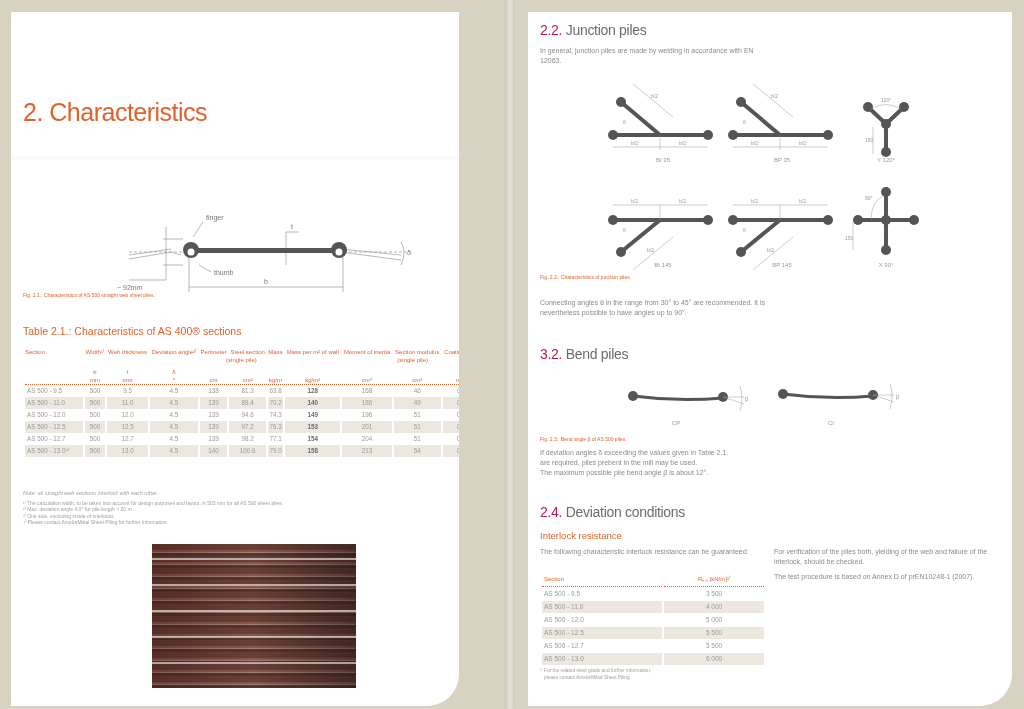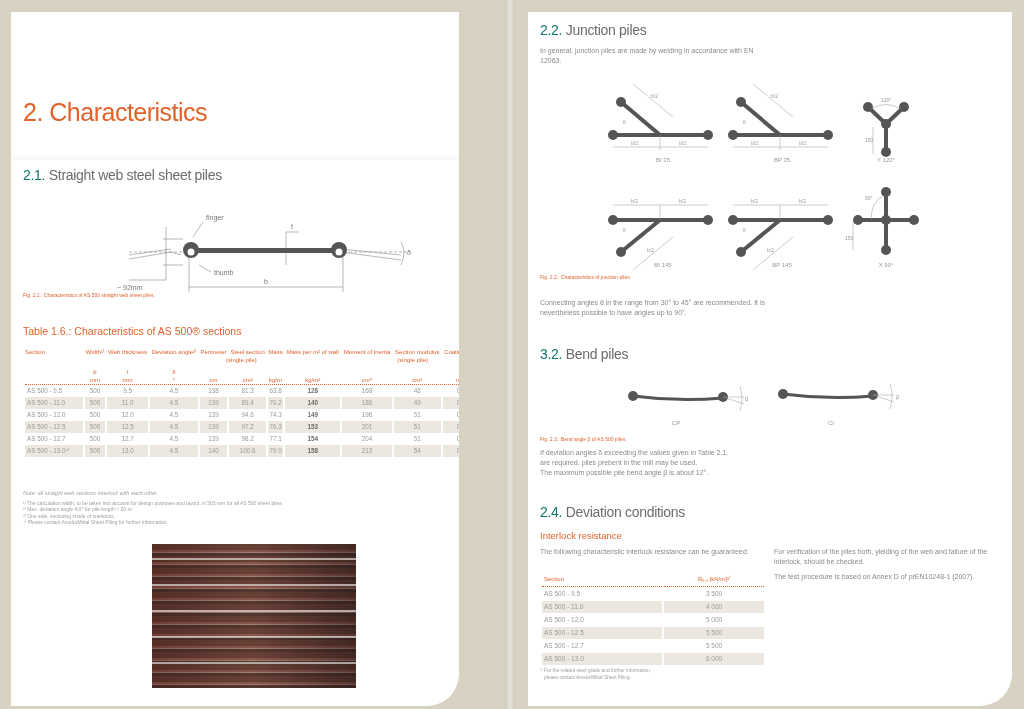--- a/index.html
+++ b/index.html
@@ -4,21 +4,21 @@
 <style>
   html,body{margin:0;padding:0;}
   body{width:1024px;height:709px;background:#d8d2c2;position:relative;overflow:hidden;font-family:"Liberation Sans",sans-serif;color:#8a8a8a;}
   .page{position:absolute;background:#fff;overflow:hidden;}
   #page-left{left:11px;top:12px;width:448px;height:694px;border-bottom-right-radius:32px;}
   #page-right{left:528px;top:12px;width:484px;height:694px;border-bottom-right-radius:32px;}
   .gutter{position:absolute;left:505px;top:0;width:10px;height:709px;background:linear-gradient(90deg,#cfcabb,#e6e3db,#cfcabb);}
   .chapter-title{position:absolute;left:12px;top:86px;font-size:25px;color:#e0622a;letter-spacing:-0.5px;}
   .section-strip{position:absolute;left:0;top:144px;width:484px;height:4px;background:#fafaf8;}
   h2.sec{position:absolute;margin:0;font-weight:normal;font-size:14px;color:#6c6c6c;letter-spacing:-0.3px;}
-  h2.sec .num{color:#0f766e;}
+  h2.sec .num{color:#be185d;}
   .fig-caption{position:absolute;font-size:5px;color:#e0622a;}
   .table-title{position:absolute;left:12px;top:313px;font-size:10.5px;color:#e0622a;}
   table.spec{position:absolute;left:12px;top:336px;width:462px;border-collapse:separate;border-spacing:2px 0;font-size:6.3px;color:#9a9a9a;}
   table.spec th{font-weight:normal;color:#e0622a;font-size:6px;vertical-align:top;text-align:center;padding:0;line-height:8px;}
   table.spec th.left{text-align:left;}
   table.spec td{text-align:center;padding:1px 0;height:10px;line-height:10px;}
   table.spec td.left{text-align:left;padding-left:2px;}
   table.spec td.bold{font-weight:bold;color:#6c6c6c;}
   table.spec tr.alt td{background:#ece8df;}
   table.spec tr.units th{padding-top:4px;}
@@ -45,24 +45,20 @@
 </style>
 </head>
 <body>
 
 <div class="gutter"></div>
 
 <div class="page" id="page-left">
   <div class="chapter-title">2. Characteristics</div>
   <div class="section-strip"></div>
 
-  <h2 class="sec" style="left:12px;top:155px;">
-    <span class="num">2.1.</span>
-    <span>Straight web steel sheet piles</span>
-  </h2>
 
   <svg style="position:absolute;left:100px;top:185px;" width="310" height="100" viewBox="0 0 310 100">
     <g stroke="#888" fill="none" stroke-width="0.6">
       <line x1="18" y1="55" x2="300" y2="55" stroke-dasharray="3,2"></line>
       <path d="M18 62 L60 55 L70 58"></path>
       <path d="M18 58 L60 52"></path>
       <path d="M230 55 L290 63"></path>
       <path d="M230 52 L290 58"></path>
       <line x1="55" y1="30" x2="55" y2="83"></line>
       <line x1="52" y1="42" x2="72" y2="42"></line>
@@ -88,21 +84,21 @@
       </g>
     <text x="95" y="23" font-size="7" fill="#777">finger</text>
     <text x="103" y="78" font-size="7" fill="#777">thumb</text>
     <text x="180" y="32" font-size="7" fill="#777">t</text>
     <text x="153" y="87" font-size="7" fill="#777">b</text>
     <text x="296" y="58" font-size="7" fill="#777">δ</text>
     <text x="6" y="93" font-size="7" fill="#777">~ 92mm</text>
   </svg>
   <div class="fig-caption" style="left:12px;top:280px;">Fig. 2.1.: Characteristics of AS 500 straight web sheet piles.</div>
 
-  <div class="table-title">Table 1.6.: Characteristics of AS 500® sections</div>
+  <div class="table-title">Table 2.1.: Characteristics of AS 400® sections</div>
 
   <table class="spec">
     <thead>
       <tr>
         <th class="left" style="width:58px">Section</th>
         <th>Width¹⁾</th>
         <th>Web thickness</th>
         <th>Deviation angle²⁾</th>
         <th>Perimeter</th>
         <th>Steel section</th>

